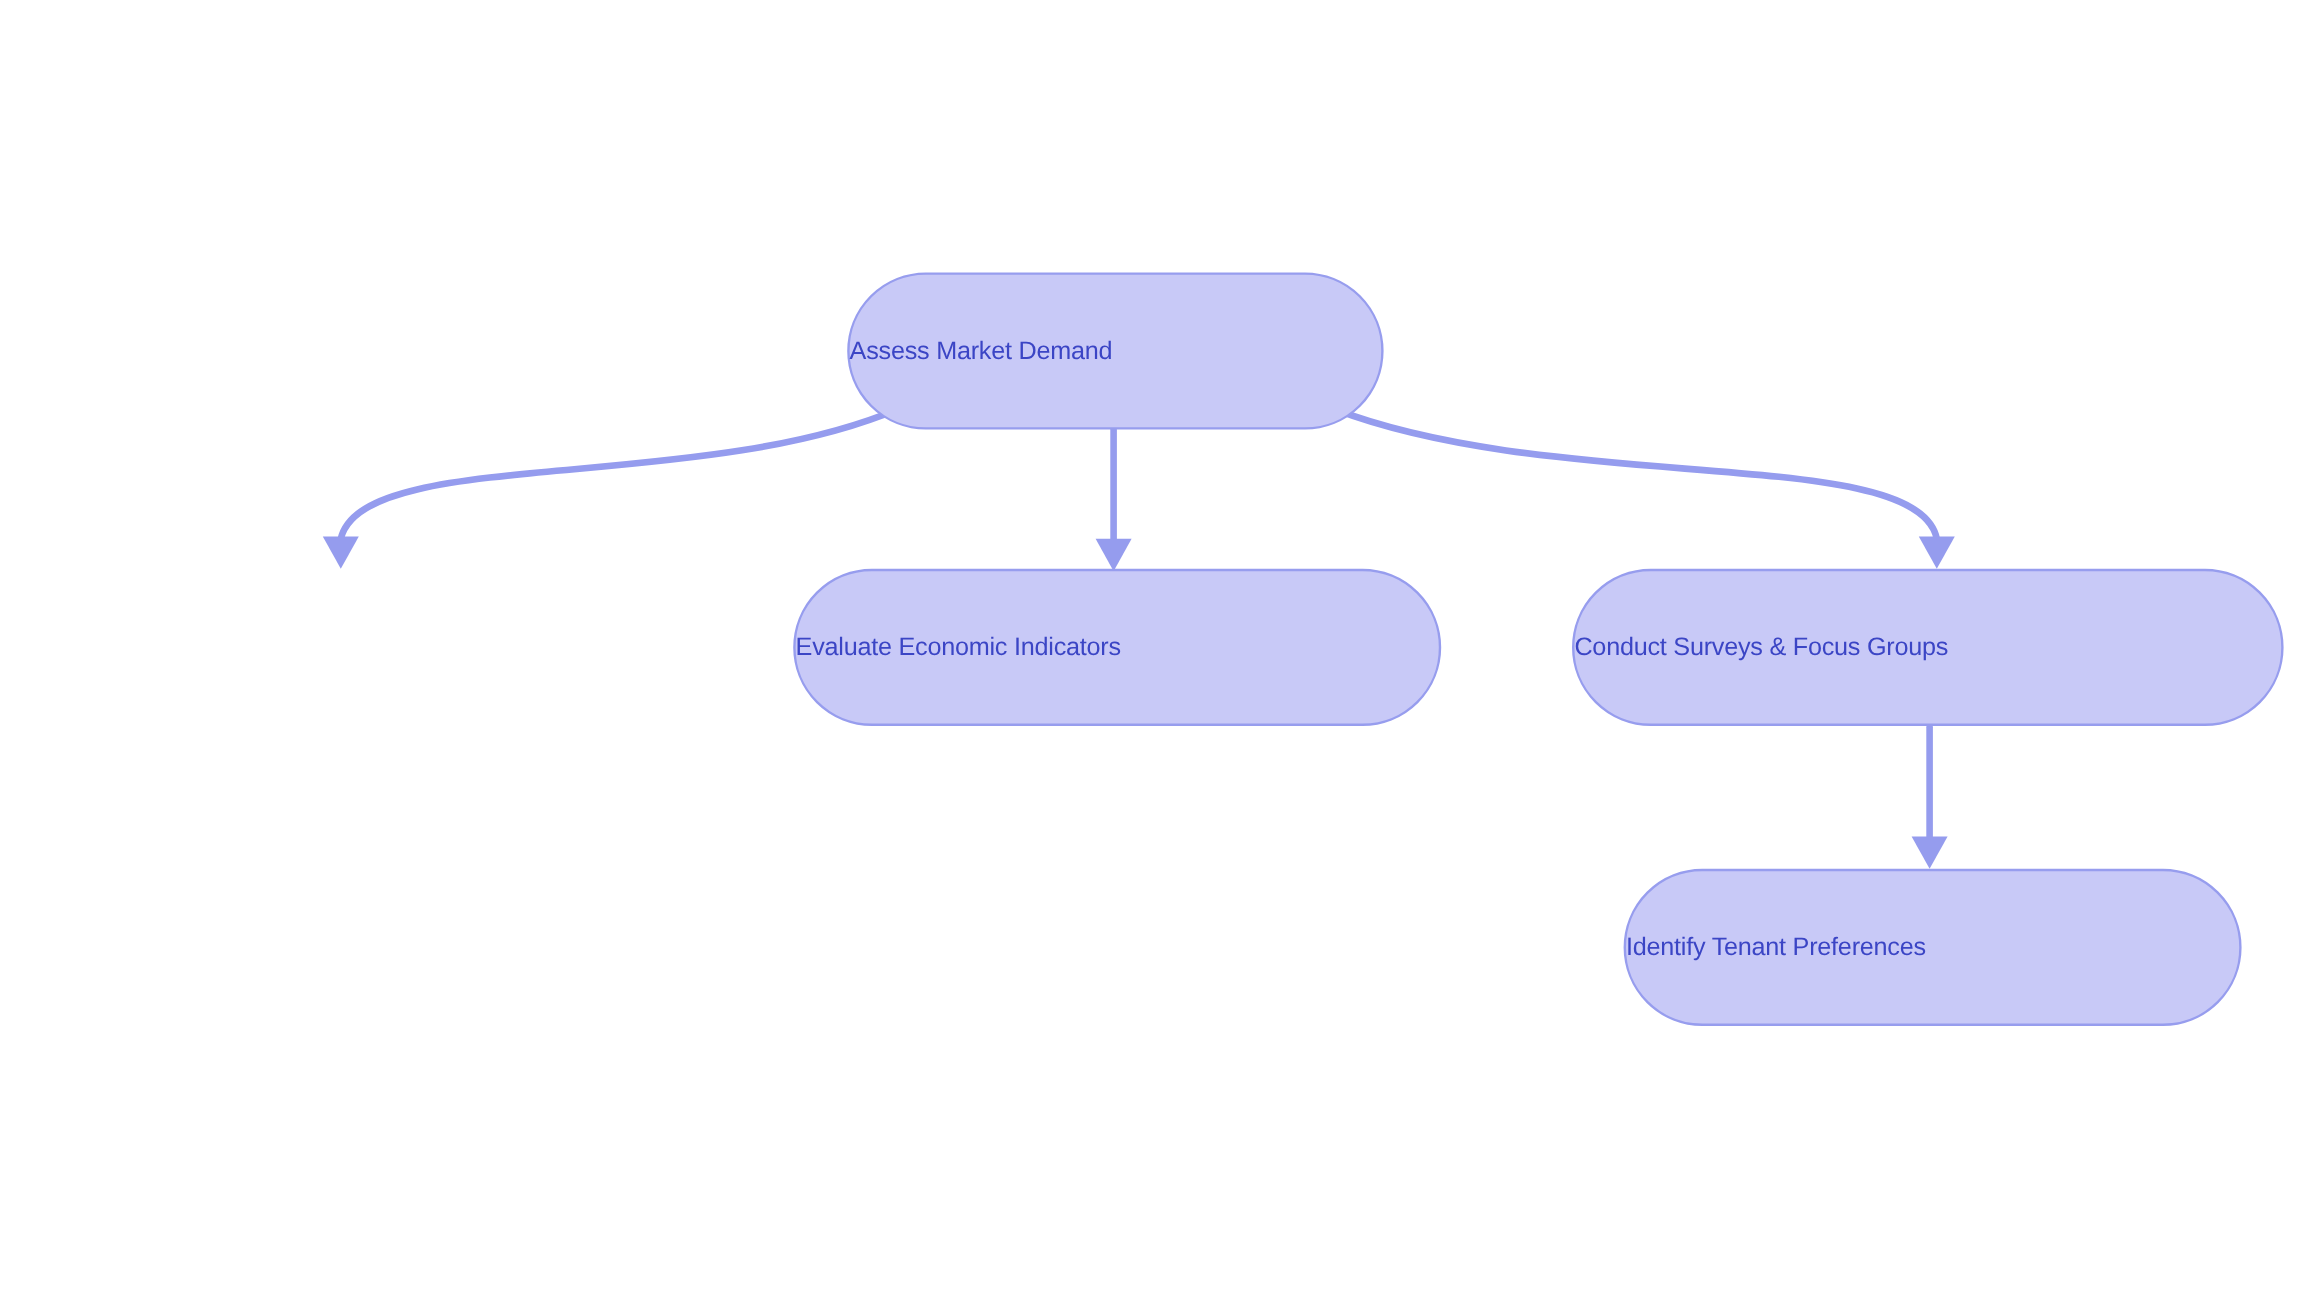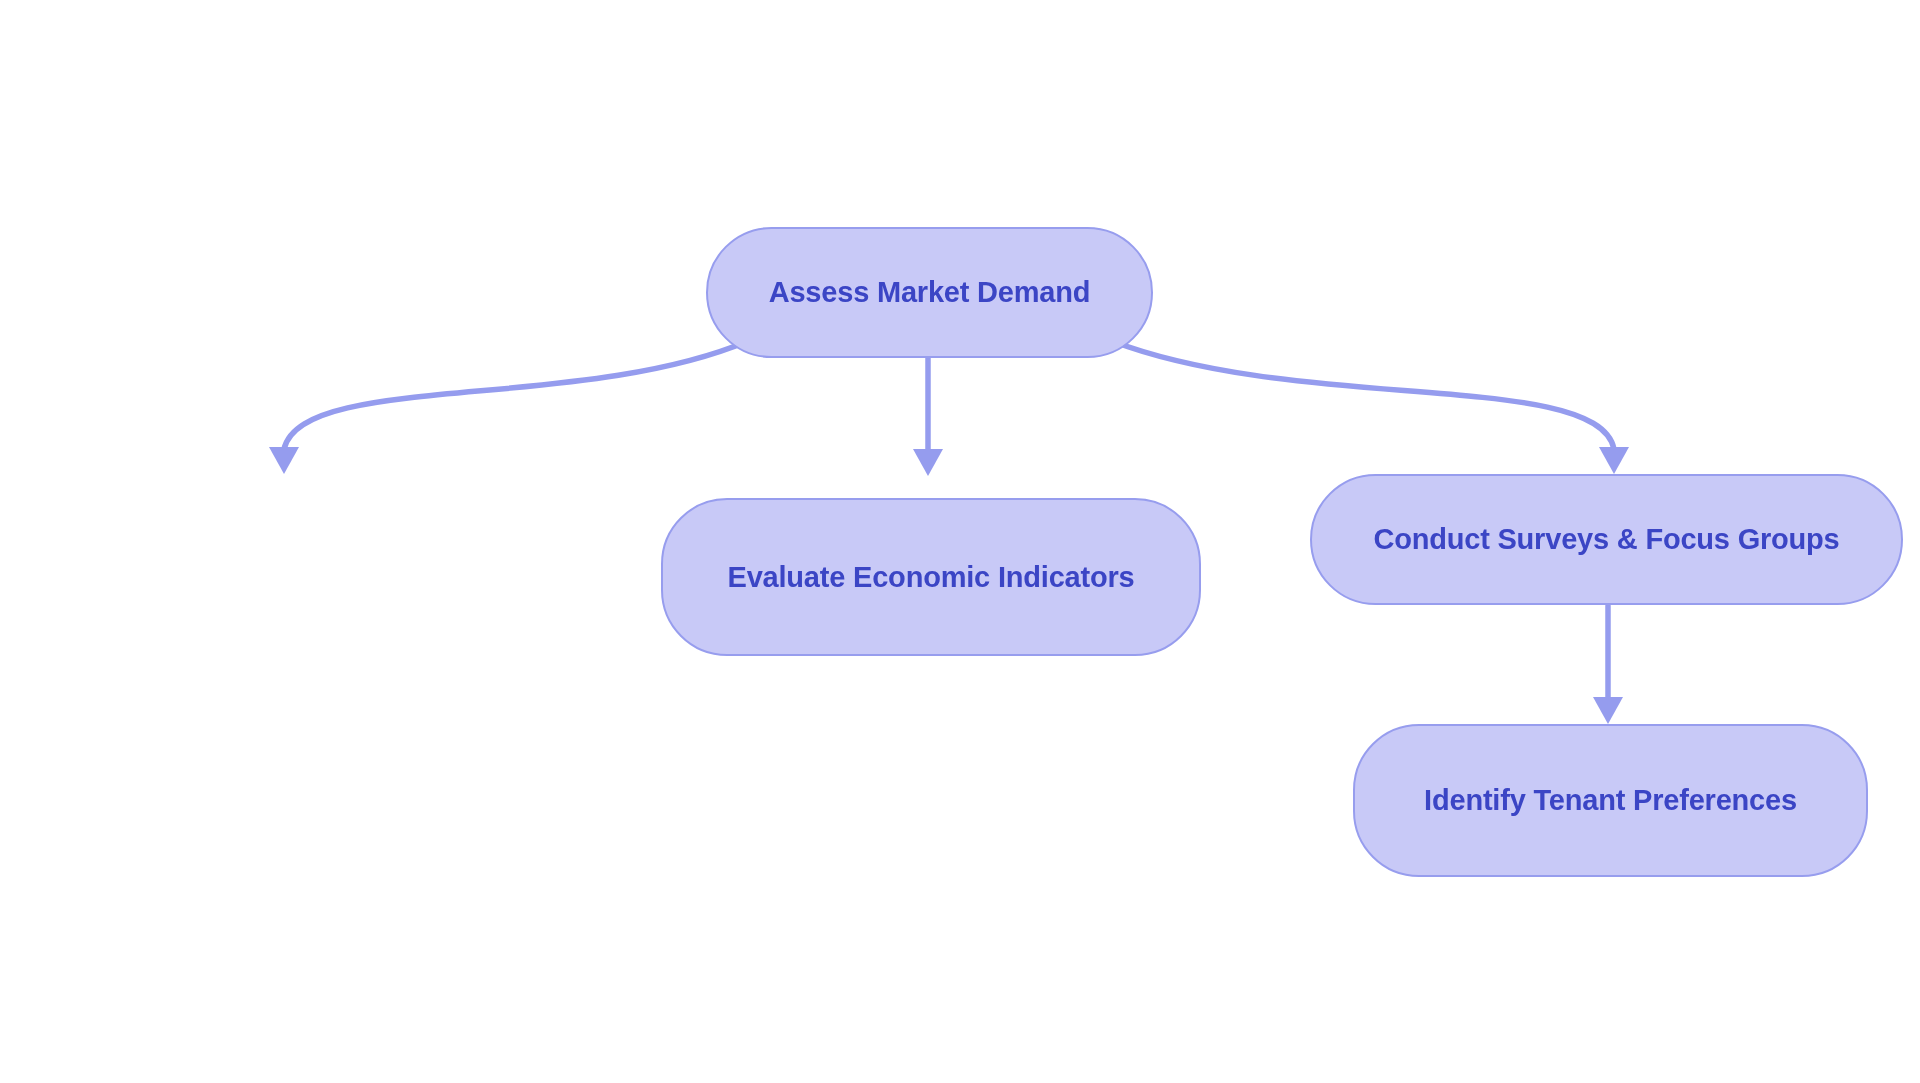--- a/index.html
+++ b/index.html
@@ -31,37 +31,37 @@
     stroke:var(--edge);
     stroke-width:5.5;
     stroke-linecap:round;
   }
   .arrowhead{
     fill:var(--edge);
     stroke:none;
   }
   .node{
     position:absolute;
-    display:flex;align-items:center;justify-content:center;
+    display:flex;align-items:center;justify-content:flex-start;
     background:var(--node-fill);
     border:2.5px solid var(--node-border);
     border-radius:66px;
     color:var(--text);
-    font-size:29px;
-    font-weight:700;
+    font-size:21px;
+    font-weight:400;
     letter-spacing:-0.2px;
     white-space:nowrap;
     text-align:center;
     cursor:default;
   }
   .node-assess  {left:706px; top:227px; width:447px; height:131px;}
   .node-analyze {left:21px;  top:474px; width:530px; height:131px;}
-  .node-evaluate{left:661px; top:474px; width:540px; height:158px;margin-top:24px;}
+  .node-evaluate{left:661px; top:474px; width:540px; height:131px;}
   .node-conduct {left:1310px;top:474px; width:593px; height:131px;}
-  .node-identify{left:1353px;top:724px; width:515px; height:153px;}
+  .node-identify{left:1353px;top:724px; width:515px; height:131px;}
 </style>
 </head>
 <body>
 
 <div class="canvas">
 
   <svg class="edges-layer" viewBox="0 0 1920 1083" aria-hidden="true">
 
     <g>
       <path class="edge-path" d="M 748 341 C 580 412, 302 372, 284 449"></path>

